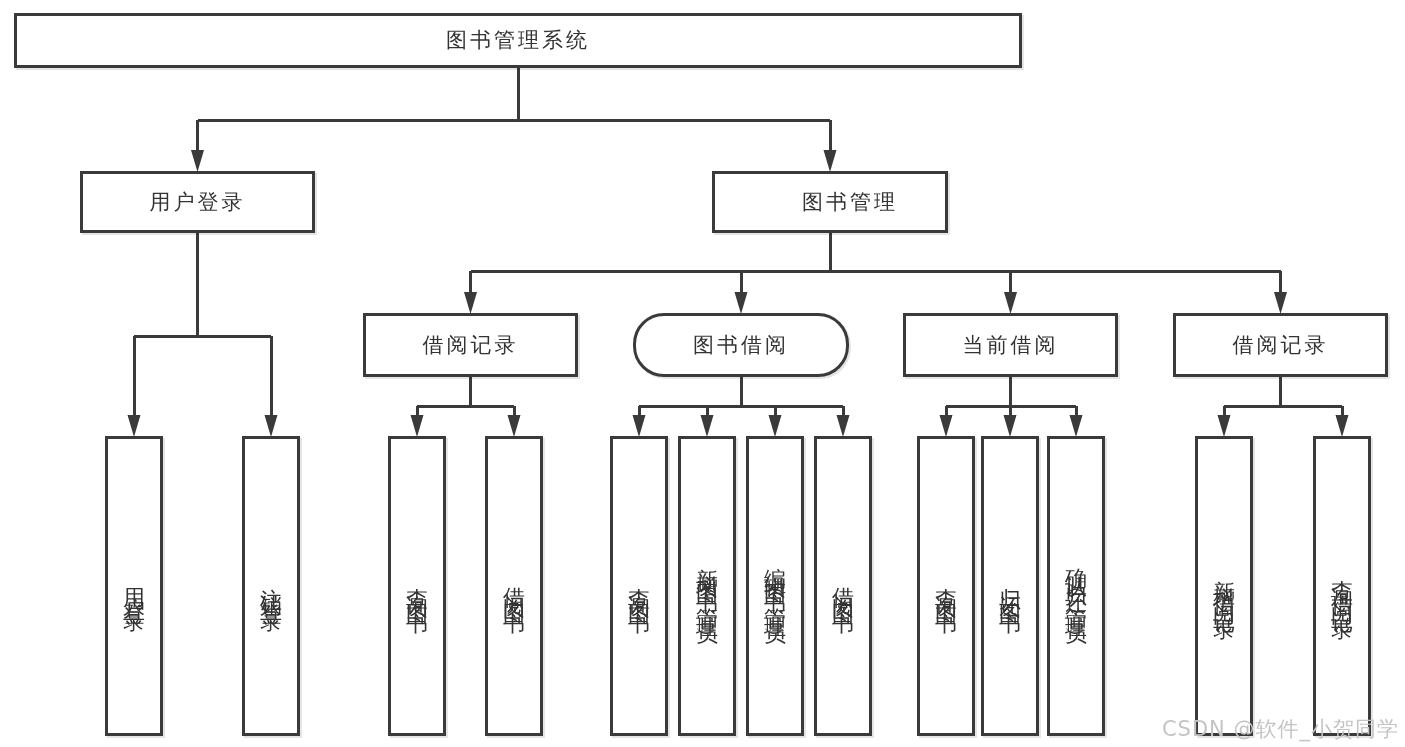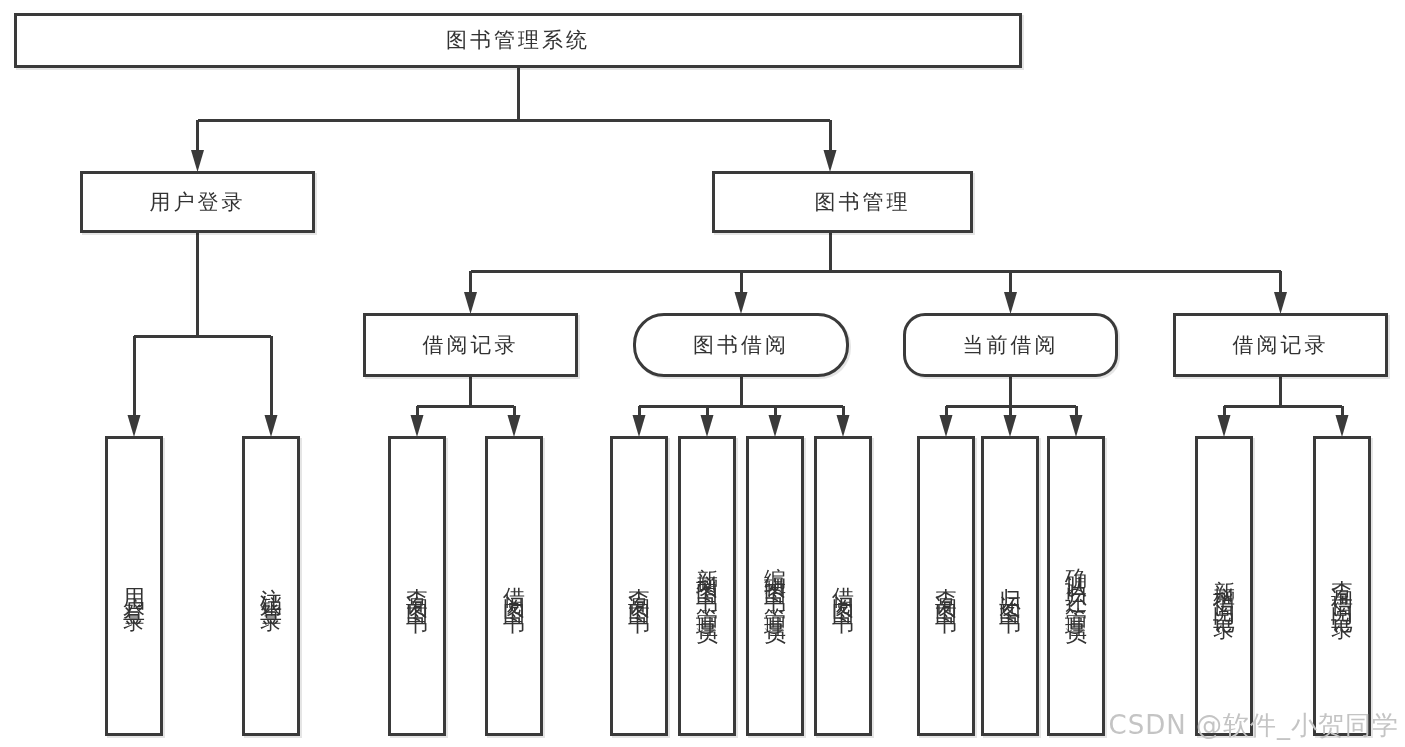--- a/index.html
+++ b/index.html
@@ -56,21 +56,21 @@
   }
   .node.v .lbl {
     writing-mode: vertical-rl;
     font-size: 22px;
     letter-spacing: 8px;
   }
   #watermark {
     position: absolute;
     right: 6px;
     bottom: 4px;
-    font-size: 26px;
+    font-size: 21px;
     letter-spacing: 1px;
     color: var(--wm);
     z-index: 5;
     white-space: nowrap;
   }
 </style>
 </head>
 <body>
 
 <div id="canvas">
@@ -143,30 +143,30 @@
       </g>
     </svg>
 
   <div id="watermark">CSDN @软件_小贺同学</div>
 <div class="node h" style="left: 14px; top: 13px; width: 1008px; height: 55px;">
       <span class="lbl">图书管理系统</span>
     </div>
     <div class="node h" style="left: 80px; top: 171px; width: 235px; height: 62px;">
       <span class="lbl">用户登录</span>
     </div>
-    <div class="node h" style="left: 712px; top: 171px; width: 261px; height: 62px; padding-left: 40px;">
+    <div class="node h" style="left: 712px; top: 171px; width: 236px; height: 62px; padding-left: 40px;">
       <span class="lbl">图书管理</span>
     </div>
     <div class="node h" style="left: 363px; top: 313px; width: 215px; height: 64px;">
       <span class="lbl">借阅记录</span>
     </div>
     <div class="node h" style="left: 633px; top: 313px; width: 216px; height: 64px; border-radius: 31px;">
       <span class="lbl">图书借阅</span>
     </div>
-    <div class="node h" style="left: 903px; top: 313px; width: 215px; height: 64px; border-radius: 22px;">
+    <div class="node h" style="left: 903px; top: 313px; width: 215px; height: 64px;">
       <span class="lbl">当前借阅</span>
     </div>
     <div class="node h" style="left: 1173px; top: 313px; width: 215px; height: 64px;">
       <span class="lbl">借阅记录</span>
     </div>
     <div class="node v" style="left: 105px; top: 436px; width: 58px; height: 300px;">
       <span class="lbl">用户登录</span>
     </div>
     <div class="node v" style="left: 242px; top: 436px; width: 58px; height: 300px;">
       <span class="lbl">注销登录</span>

